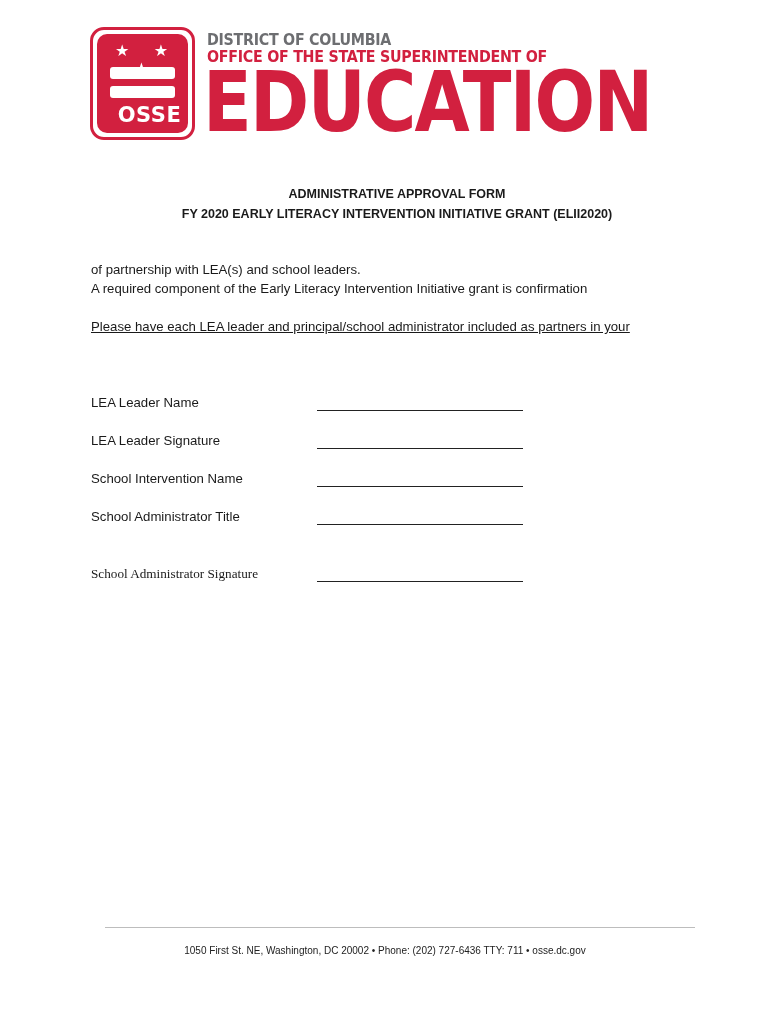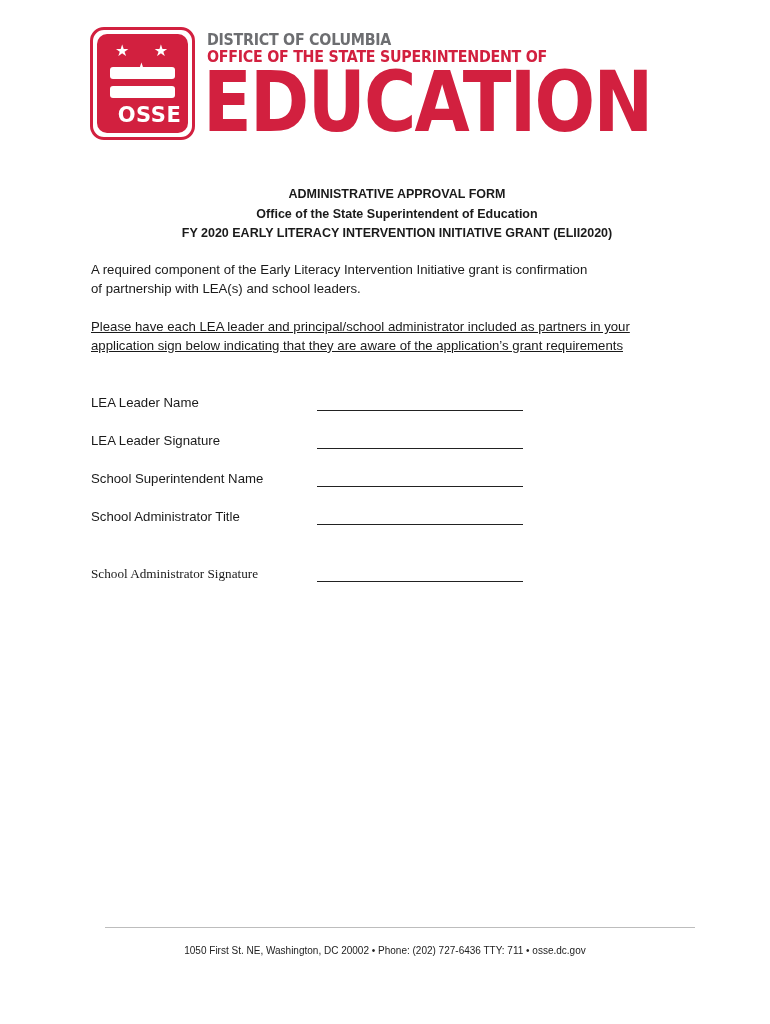--- a/index.html
+++ b/index.html
@@ -81,43 +81,41 @@
     <div class="bar bar2"></div>
     <div class="osse">OSSE</div>
   </div>
 </div>
 <div class="abs dc">DISTRICT OF COLUMBIA</div>
 <div class="abs office">OFFICE OF THE STATE SUPERINTENDENT OF</div>
 <div class="abs edu">EDUCATION</div>
 
 <div class="abs title-block">
   <div>ADMINISTRATIVE APPROVAL FORM</div>
-  <div>Office of the State Superintendent of Education</div>
   <div>FY 2020 EARLY LITERACY INTERVENTION INITIATIVE GRANT (ELII2020)</div>
 </div>
 
 <div class="abs para p1">
+  <div>of partnership with LEA(s) and school leaders.</div>
   <div>A required component of the Early Literacy Intervention Initiative grant is confirmation</div>
-  <div>of partnership with LEA(s) and school leaders.</div>
 </div>
 <div class="abs para p2">
   <div><span class="u">Please have each LEA leader and principal/school administrator </span><span>included as partners in your</span></div>
-  <div>application sign below indicating that they are aware of the application’s grant requirements</div>
 </div>
 
 <div class="abs row" style="top:395px;">
   <span class="lbl">LEA Leader Name</span>
   <span class="line"></span>
 </div>
 <div class="abs row" style="top:433px;">
   <span class="lbl">LEA Leader Signature</span>
   <span class="line"></span>
 </div>
 <div class="abs row" style="top:471px;">
-  <span class="lbl">School Superintendent Name</span>
+  <span class="lbl">School Intervention Name</span>
   <span class="line"></span>
 </div>
 <div class="abs row" style="top:509px;">
   <span class="lbl">School Administrator Title</span>
   <span class="line"></span>
 </div>
 <div class="abs row" style="top:566px;font-family:Liberation Serif, serif;">
   <span class="lbl">School Administrator Signature</span>
   <span class="line"></span>
 </div>

